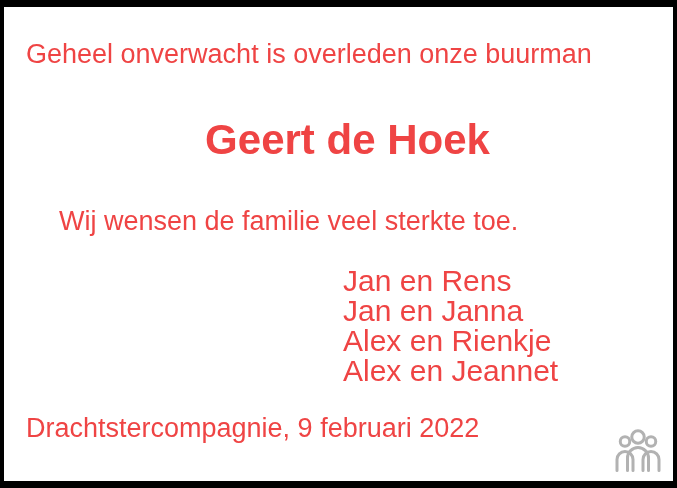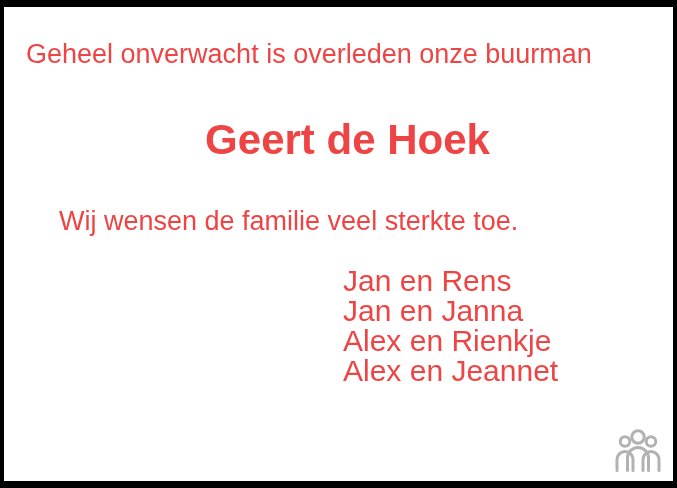--- a/index.html
+++ b/index.html
@@ -86,20 +86,21 @@
 
   <div class="condolence-line">Wij wensen de familie veel sterkte toe.</div>
 
   <div class="signatures">
     <div class="signature-line">Jan en Rens</div>
     <div class="signature-line">Jan en Janna</div>
     <div class="signature-line">Alex en Rienkje</div>
     <div class="signature-line">Alex en Jeannet</div>
   </div>
 
+  <div class="dateline">Drachtstercompagnie, 9 februari 2022</div>
 
   <div class="family-icon-wrap">
     <svg width="46" height="43" viewBox="0 0 46 43" fill="none" stroke="#b2b2b2" stroke-width="3" stroke-linecap="round">
       <circle cx="10" cy="12.5" r="4.75"></circle>
       <circle cx="36" cy="12.5" r="4.75"></circle>
       <circle cx="23" cy="8" r="6.25"></circle>
       <path d="M2 41.5 V30.5 a8 8 0 0 1 16 0 V41.5"></path>
       <path d="M28 41.5 V30.5 a8 8 0 0 1 16 0 V41.5"></path>
       <path d="M12.5 41.5 V29 a10.5 10.5 0 0 1 21 0 V41.5"></path>
     </svg>

